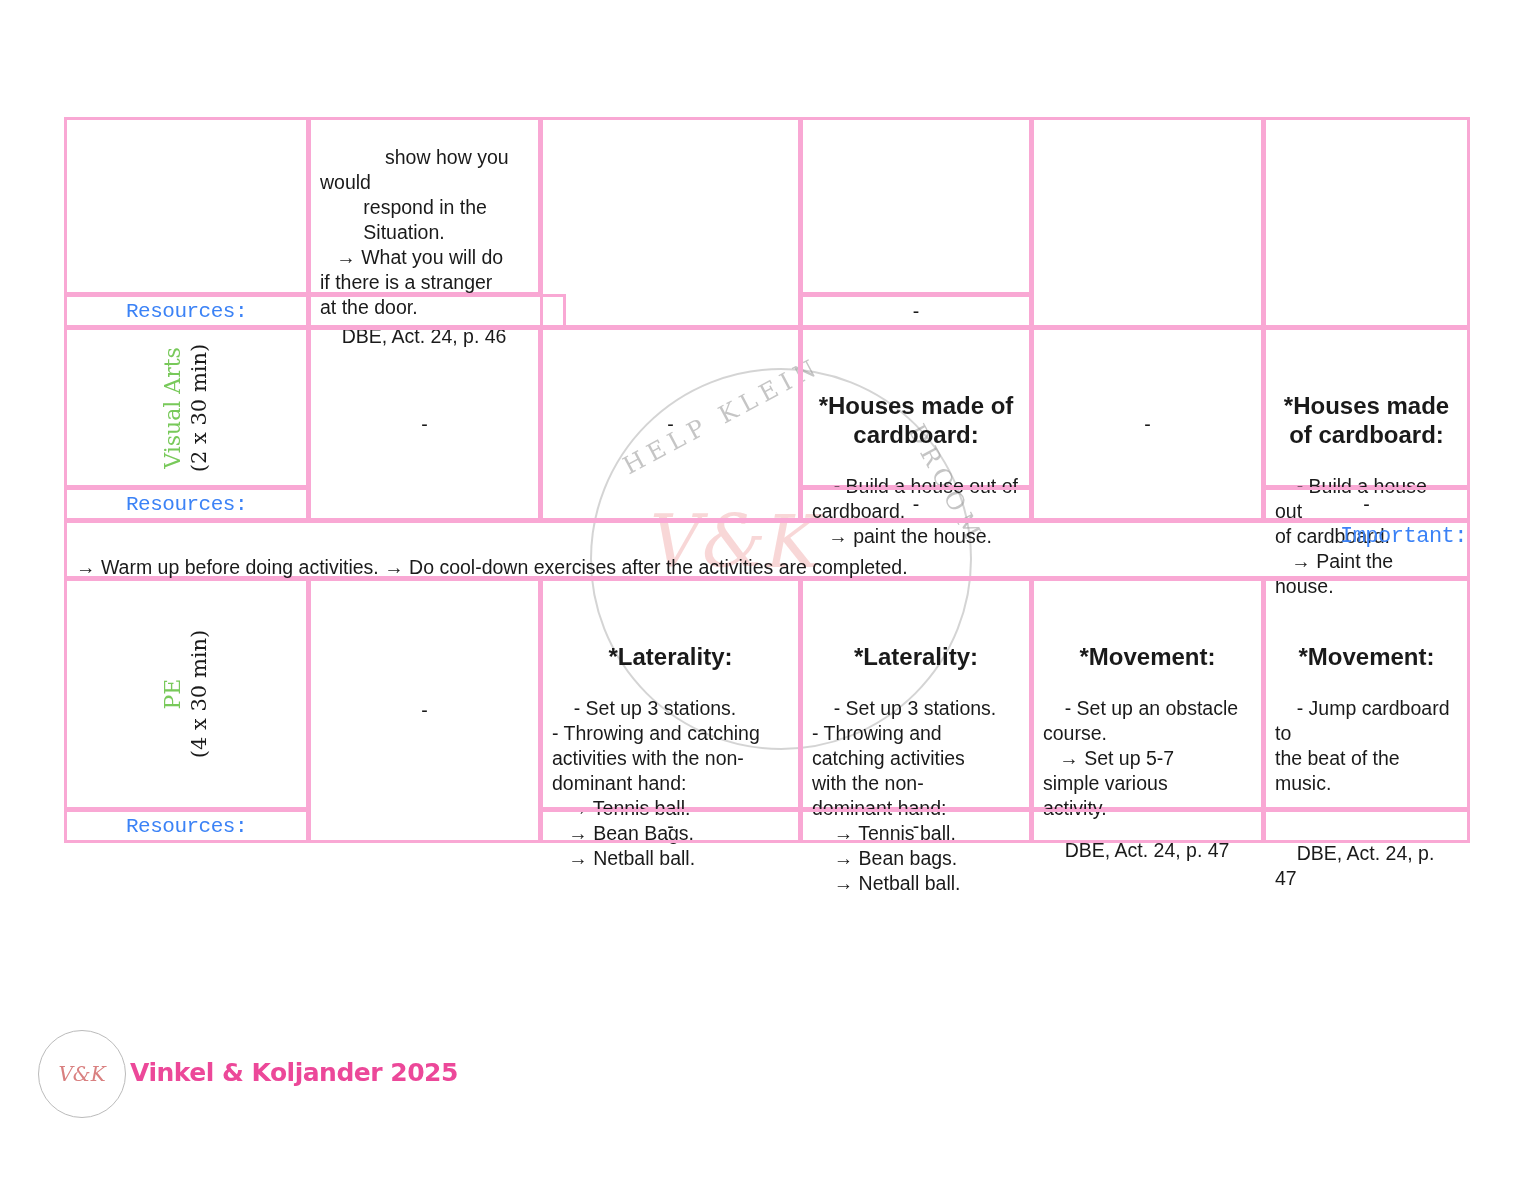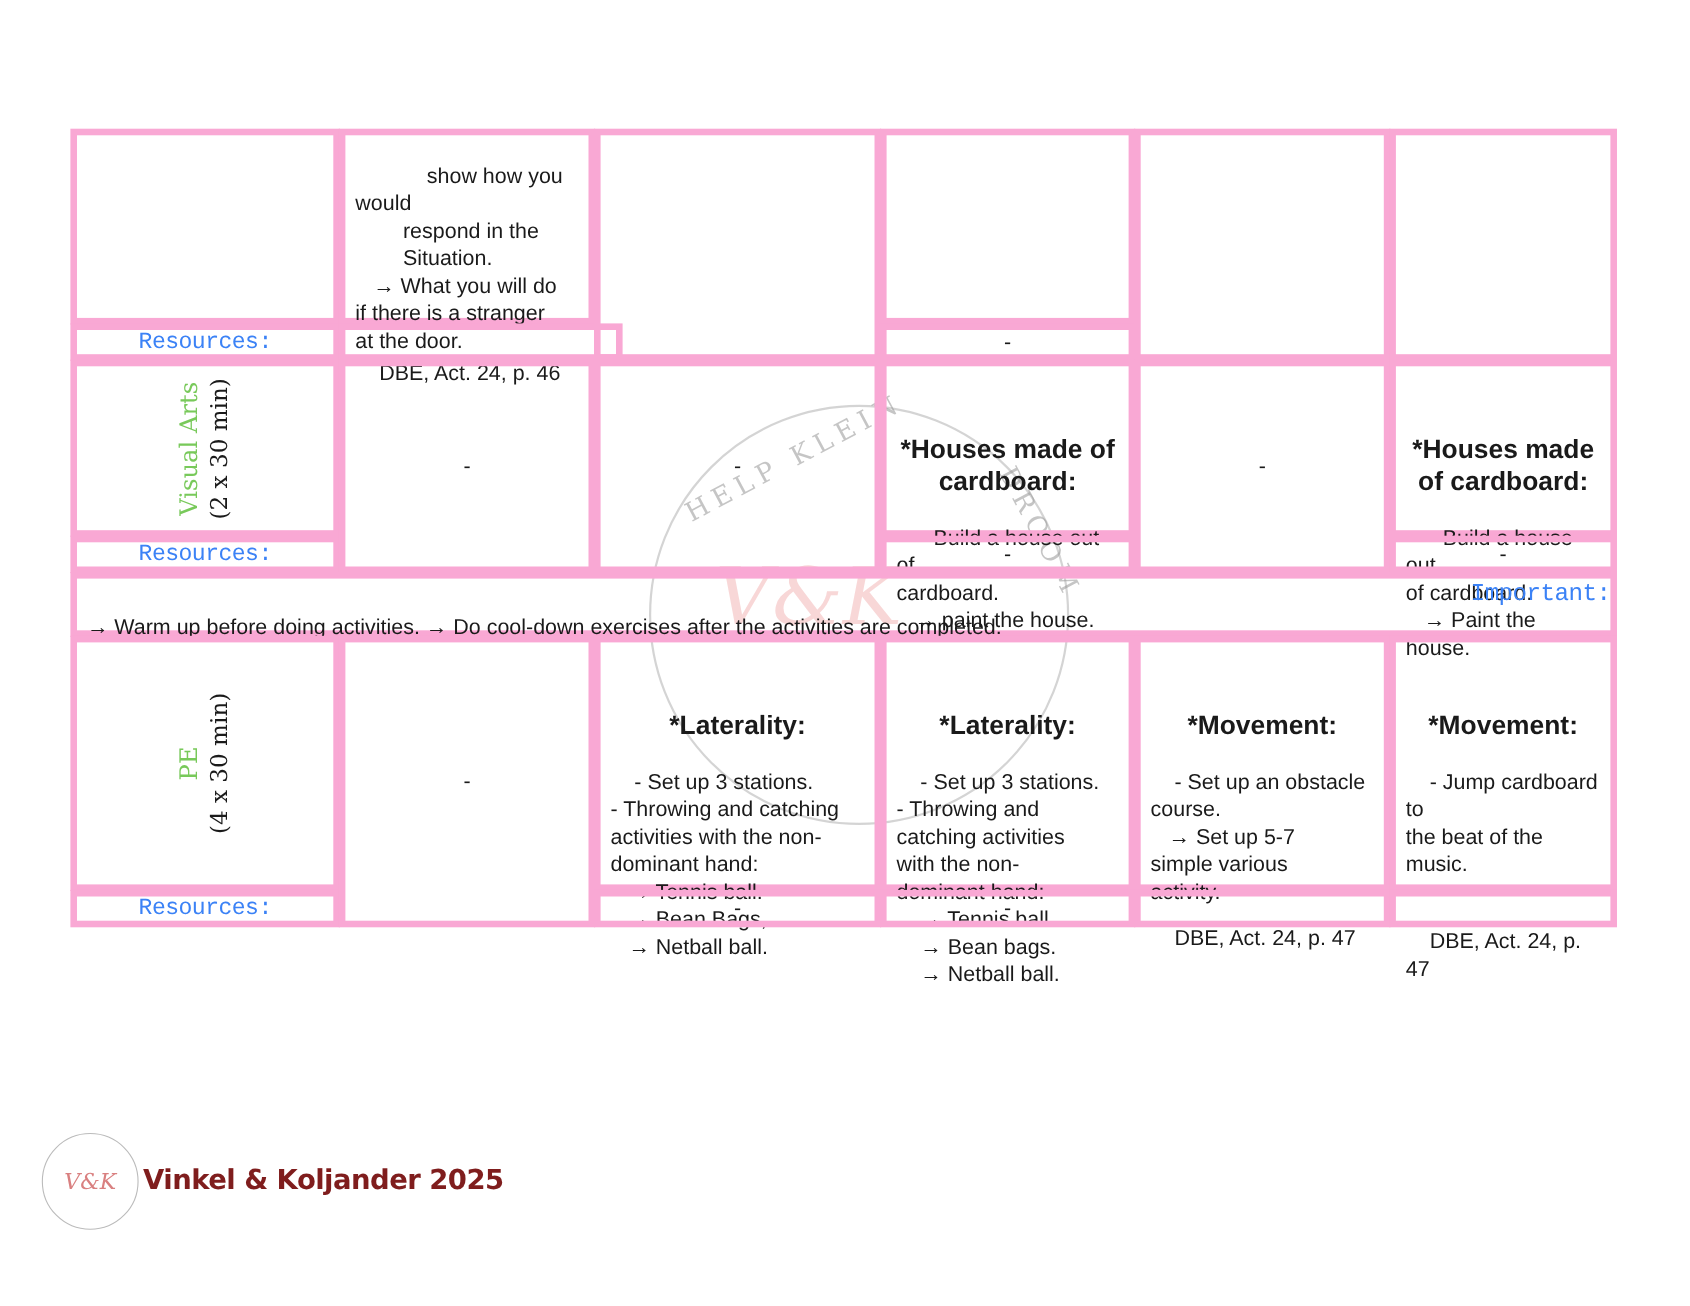--- a/index.html
+++ b/index.html
@@ -1,33 +1,33 @@
 <!DOCTYPE html>
 <html><head>
 <meta charset="utf-8">
 <style>
   html, body { margin:0; padding:0; background:#ffffff; }
   body { width:1536px; height:1187px; position:relative; overflow:hidden; font-family:"Liberation Sans", sans-serif; color:#111; }
   .page { position:absolute; left:0; top:0; width:1536px; height:1187px; }
-  .cell { position:absolute; box-sizing:border-box; border:6px solid #f9a8d4; background:transparent; }
+  .cell { position:absolute; box-sizing:border-box; border:3px solid #f9a8d4; background:transparent; }
   .txt { font-family:"Liberation Sans", sans-serif; font-size:19.5px; line-height:25px; color:#1a1a1a; white-space:pre-wrap; }
   .pad { padding:2px 9px 0 9px; }
   .center { display:flex; align-items:center; justify-content:center; text-align:center; }
   .green { color:#3b82f6; font-family:Liberation Mono, monospace; font-size:21px; letter-spacing:-0.5px; }
   .heading { font-weight:bold; font-size:24px; line-height:29px; text-align:center; display:block;margin-top:11px; }
   .vert-wrap { position:absolute; display:flex; align-items:center; justify-content:center; }
   .vert { transform:rotate(-90deg); white-space:nowrap; text-align:center; }
   .vert .subj { display:block; color:#78c95a; font-family:"DejaVu Serif", serif; font-size:22px; line-height:26px; }
   .vert .dur { display:block; font-family:"DejaVu Serif", serif; font-size:21px; line-height:26px; color:#1a1a1a; }
   .watermark { position:absolute; left:590px; top:368px; width:378px; height:378px; border-radius:50%; border:2px solid rgba(160,160,160,0.45); pointer-events:none; }
   .wm-text { position:absolute; font-family:"DejaVu Serif", serif; color:rgba(150,150,150,0.55); font-size:24px; letter-spacing:6px; }
   .wm-mono { position:absolute; left:650px; top:500px; font-family:"DejaVu Serif", serif; font-style:italic; font-size:72px; color:rgba(235,140,140,0.35); pointer-events:none; }
   .footer-logo { position:absolute; left:38px; top:1030px; width:86px; height:86px; border-radius:50%; border:1.5px solid #bbb; display:flex; align-items:center; justify-content:center; }
   .footer-logo .mono { font-family:"DejaVu Serif", serif; font-style:italic; color:#d98080; font-size:20px; }
-  .footer-text { position:absolute; left:130px; top:1058px; font-family:"DejaVu Sans", sans-serif; font-weight:bold; font-size:25px; color:#7f1d1d; letter-spacing:-0.5px; }
+  .footer-text { position:absolute; left:130px; top:1058px; font-family:"DejaVu Sans", sans-serif; font-weight:bold; font-size:25px; color:#ec4899; letter-spacing:-0.5px; }
 </style>
 </head>
 <body>
 
 <div class="page">
 
   <div class="watermark"></div>
   <div class="wm-text" style="left:612px; top:402px; transform:rotate(-28deg);">HELP KLEIN</div>
   <div class="wm-text" style="left:880px; top:470px; transform:rotate(62deg);">DROOM</div>
   <div class="wm-mono">V&amp;K</div>

